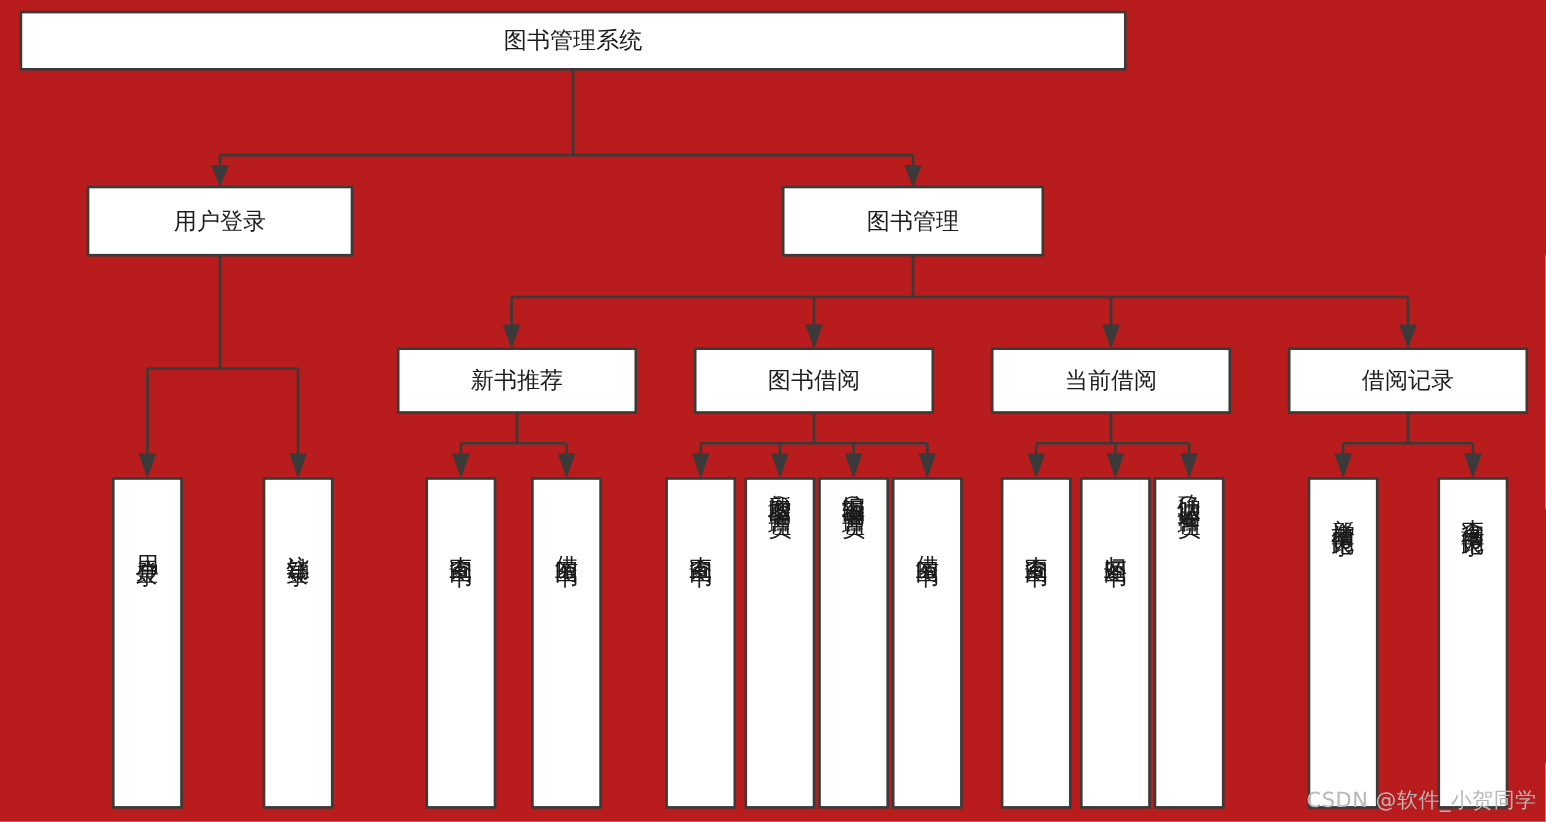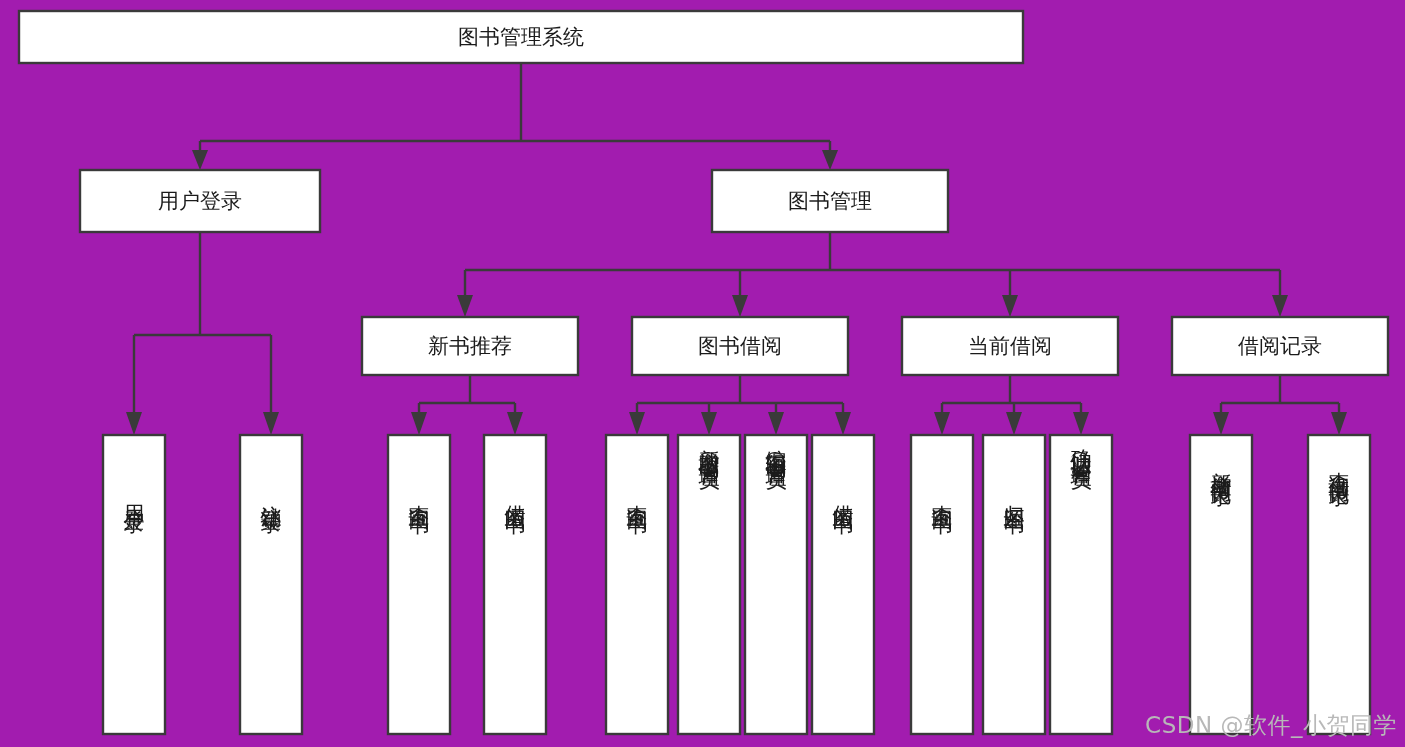--- a/index.html
+++ b/index.html
@@ -10,21 +10,21 @@
   body {
     width: 1405px;
     height: 747px;
     font-family: "DejaVu Sans", "Liberation Sans", sans-serif;
     overflow: hidden;
   }
   #diagram-root {
     position: relative;
     width: 1405px;
     height: 747px;
-    background: #a21caf;
+    background: #b91c1c;
   }
   svg.diagram-canvas {
     position: absolute;
     top: 0;
     left: 0;
     width: 1405px;
     height: 747px;
   }
   .node-box {
     fill: #ffffff;
@@ -53,21 +53,21 @@
   }
   .arrow-head {
     fill: #3a3a3a;
     stroke: none;
   }
   .watermark {
     position: absolute;
     right: 8px;
     bottom: 6px;
     font-family: "DejaVu Sans", "Liberation Sans", sans-serif;
-    font-size: 23px;
+    font-size: 19px;
     color: #b8b8b8;
     letter-spacing: 0.5px;
     white-space: nowrap;
     user-select: none;
   }
 </style>
 </head>
 <body>
 
 <div id="diagram-root">

